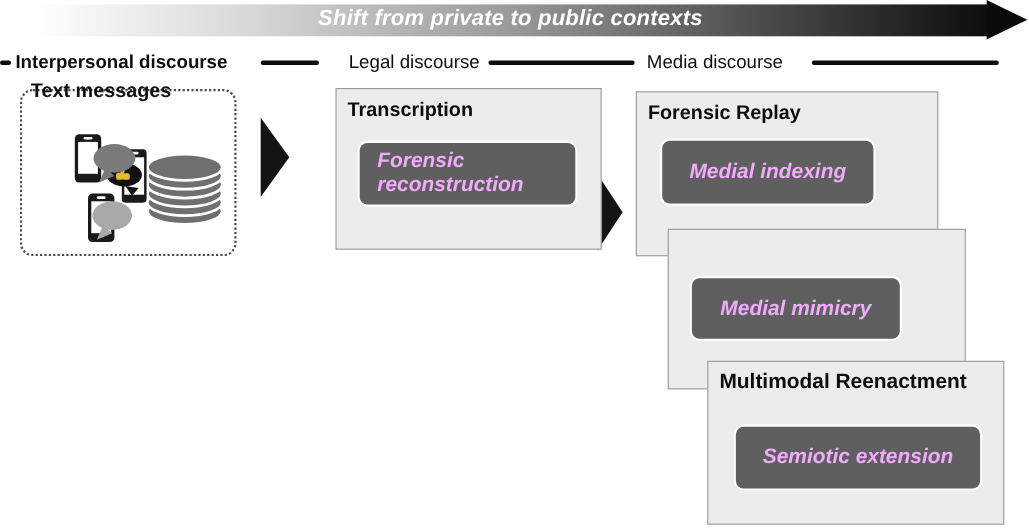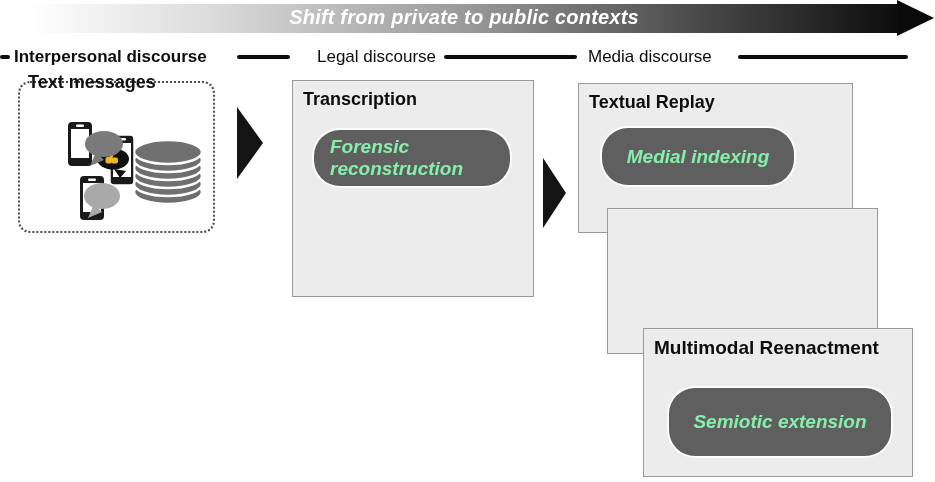--- a/index.html
+++ b/index.html
@@ -35,34 +35,34 @@
   
   .flow-arrow{position:absolute;width:0;height:0;}
   .flow-arrow.a1{left:237px;top:107px;border-top:36.5px solid transparent;border-bottom:36.5px solid transparent;border-left:26px solid #141414;}
   .flow-arrow.a2{left:543px;top:158px;border-top:35px solid transparent;border-bottom:35px solid transparent;border-left:23px solid #141414;}
   
   .stage{
     position:absolute;background:#ececec;border:1.5px solid #999999;
   }
   .stage-title{position:absolute;left:10px;top:8px;font-size:18px;font-weight:bold;color:#0d0d0d;white-space:nowrap;}
   .pill{
-    position:absolute;background:#5f5f5f;border-radius:26px;color:#86efac;
+    position:absolute;background:#5f5f5f;border-radius:7px;color:#f0abfc;
     font-size:19px;font-weight:bold;font-style:italic;
     display:flex;align-items:center;justify-content:center;text-align:center;
     box-shadow:0 0 0 2px rgba(255,255,255,.85);
   }
   .pill.left{justify-content:flex-start;text-align:left;padding-left:16px;line-height:1.18;}
-  .stage.s0{left:292px;top:80px;width:242px;height:217px;}
+  .stage.s0{left:305px;top:80px;width:242px;height:147px;}
   .stage.s0 .pill{left:21px;top:49px;width:196px;height:56px;}
   .stage.s1{left:578px;top:83px;width:275px;height:150px;}
   .stage.s1 .pill{left:23px;top:44px;width:192px;height:57px;}
   .stage.s2{left:607px;top:208px;width:271px;height:146px;}
   .stage.s2 .pill{left:21px;top:44px;width:189px;height:55px;}
   .stage.s3{left:643px;top:328px;width:270px;height:149px;}
-  .stage.s3 .pill{left:25px;top:59px;width:222px;height:68px;}
+  .stage.s3 .pill{left:25px;top:59px;width:222px;height:56px;}
   .stage.s3 .stage-title{font-size:19px;}
 </style>
 </head>
 <body>
 
 <div class="canvas">
 
   <div class="grad-bar"></div>
   <div class="grad-head"></div>
   <div class="grad-label">Shift from private to public contexts</div>
@@ -130,25 +130,26 @@
 
   <div class="flow-arrow a1"></div>
   <div class="flow-arrow a2"></div>
 
   <div class="stage s0">
     <div class="stage-title">Transcription</div>
     <div class="pill left">Forensic reconstruction</div>
   </div>
 
   <div class="stage s1">
-    <div class="stage-title">Textual Replay</div>
+    <div class="stage-title">Forensic Replay</div>
     <div class="pill">Medial indexing</div>
   </div>
 
   <div class="stage s2">
+    <div class="pill">Medial mimicry</div>
   </div>
 
   <div class="stage s3">
     <div class="stage-title">Multimodal Reenactment</div>
     <div class="pill">Semiotic extension</div>
   </div>
 
 </div>
 
 </body></html>

